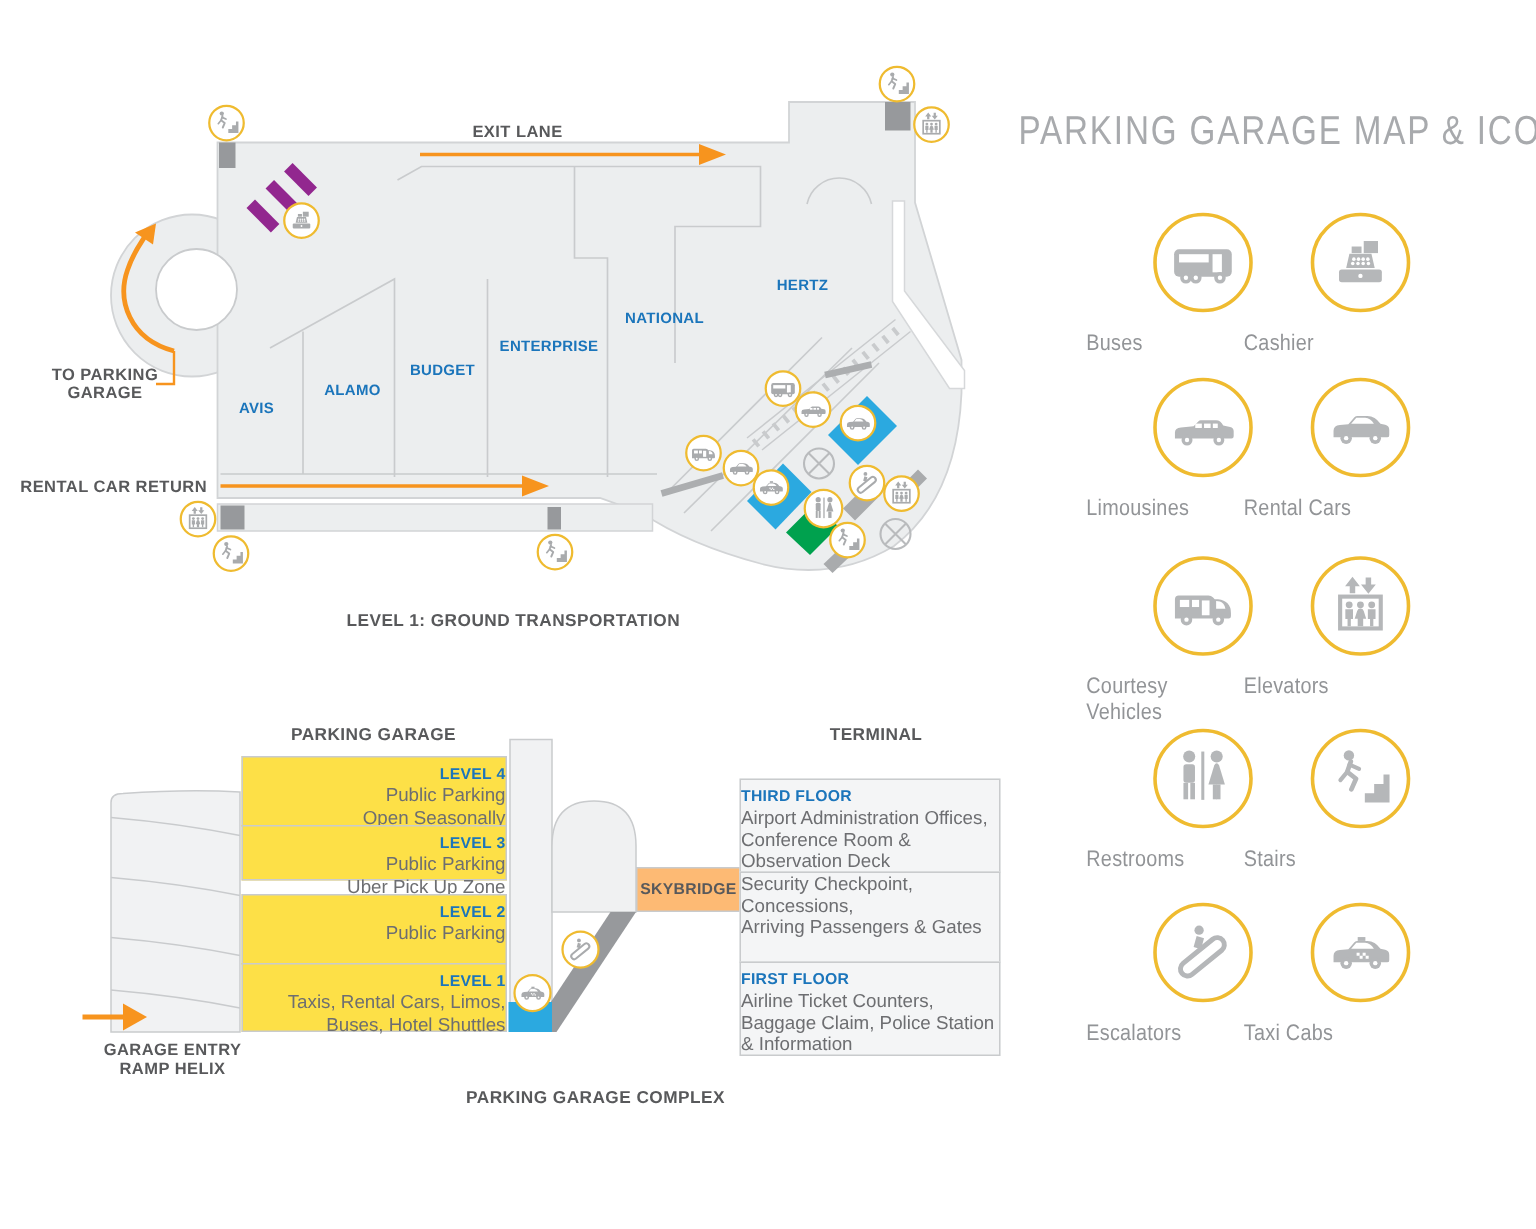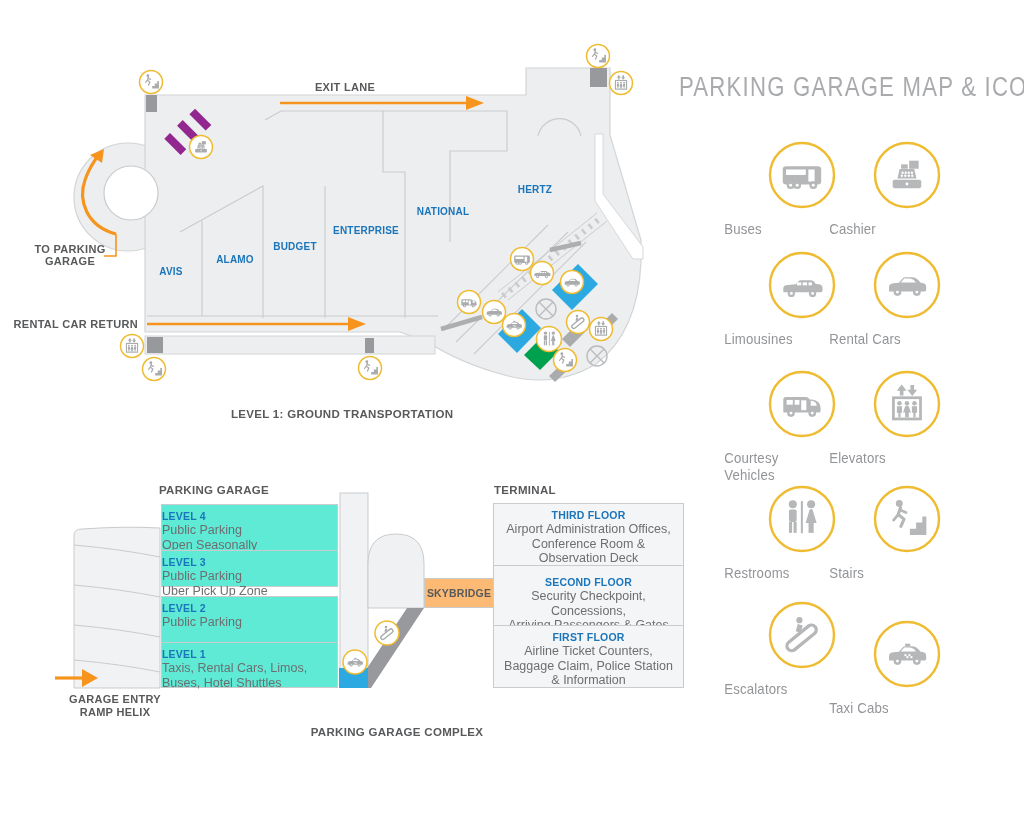--- a/index.html
+++ b/index.html
@@ -6,25 +6,25 @@
   #page{position:relative;width:1024px;height:819px;background:#fff;overflow:hidden;
         font-family:"Liberation Sans",sans-serif;border-radius:27px;}
   svg{position:absolute;display:block;}
   .svglabel{font-family:"Liberation Sans",sans-serif;font-size:11px;font-weight:bold;
             fill:#58595B;letter-spacing:.3px;}
   .svgbrand{font-family:"Liberation Sans",sans-serif;font-size:10px;font-weight:bold;
             fill:#1B75BB;letter-spacing:.2px;}
   .caption{position:absolute;font-size:11.5px;font-weight:bold;color:#58595B;
            letter-spacing:.3px;}
   .heading{position:absolute;font-size:11.5px;font-weight:bold;color:#58595B;
-           letter-spacing:.3px;text-align:left;width:180px;}
-  .lvlbox{position:absolute;left:161px;width:177px;background:#5eead4;
-          border:1px solid #C9CBCD;box-sizing:border-box;text-align:left;}
-  .flrbox{position:absolute;left:493px;width:191px;background:#F4F5F6;
-          border:1px solid #C9CBCD;box-sizing:border-box;text-align:center;}
+           letter-spacing:.3px;text-align:center;width:180px;}
+  .lvlbox{position:absolute;left:161px;width:177px;background:#fde047;
+          border:1px solid #C9CBCD;box-sizing:border-box;text-align:right;}
+  .flrbox{position:absolute;left:493px;width:174px;background:#F4F5F6;
+          border:1px solid #C9CBCD;box-sizing:border-box;text-align:left;margin-top:16px;}
   .boxname{font-size:10.5px;font-weight:bold;color:#1B75BB;letter-spacing:.2px;
            padding-top:5px;line-height:13px;}
   .boxline{font-size:12.5px;color:#6D6E71;line-height:14.5px;}
   .skybridge{position:absolute;left:424px;top:578px;width:70px;height:30px;
              background:#fdba74;border:1px solid #C9CBCD;box-sizing:border-box;
              text-align:center;line-height:28px;font-size:10.5px;font-weight:bold;
              color:#58595B;letter-spacing:.2px;}
   .page-title{position:absolute;left:679px;top:72px;width:400px;font-size:27px;
               color:#A8AAAD;letter-spacing:1.5px;white-space:nowrap;
               transform:scaleX(.82);transform-origin:left center;}
@@ -380,21 +380,20 @@
 
 <div class="skybridge">SKYBRIDGE</div>
 
 <div class="flrbox" style="top:503px;height:63px">
   <div class="boxname">THIRD FLOOR</div>
   <div class="boxline">Airport Administration Offices,</div>
   <div class="boxline">Conference Room &amp;</div>
   <div class="boxline">Observation Deck</div>
 </div>
 <div class="flrbox" style="top:565px;height:61px">
-  <div class="boxname" style="padding-top:10px">SECOND FLOOR</div>
   <div class="boxline">Security Checkpoint, Concessions,</div>
   <div class="boxline">Arriving Passengers &amp; Gates</div>
 </div>
 <div class="flrbox" style="top:625px;height:63px">
   <div class="boxname">FIRST FLOOR</div>
   <div class="boxline">Airline Ticket Counters,</div>
   <div class="boxline">Baggage Claim, Police Station</div>
   <div class="boxline">&amp; Information</div>
 </div>
 
@@ -458,21 +457,21 @@
       </svg>
   <div class="lg-label">Stairs</div>
 </div>
 <div class="lg-item" style="left:717px;top:600px">
   <svg width="70" height="70">
         <circle cx="35" cy="35" r="32" fill="#fff" stroke="#EFBB30" stroke-width="2.4"></circle>
         <use href="#ic-escalator" transform="translate(13,13) scale(1.83)" style="color:#B5B7B9"></use>
       </svg>
   <div class="lg-label">Escalators</div>
 </div>
-<div class="lg-item" style="left:822px;top:619px">
+<div class="lg-item" style="left:822px;top:600px">
   <svg width="70" height="70">
         <circle cx="35" cy="35" r="32" fill="#fff" stroke="#EFBB30" stroke-width="2.4"></circle>
         <use href="#ic-taxi" transform="translate(13,13) scale(1.83)" style="color:#B5B7B9"></use>
       </svg>
   <div class="lg-label">Taxi Cabs</div>
 </div>
 
 </div>
 
 </body></html>

